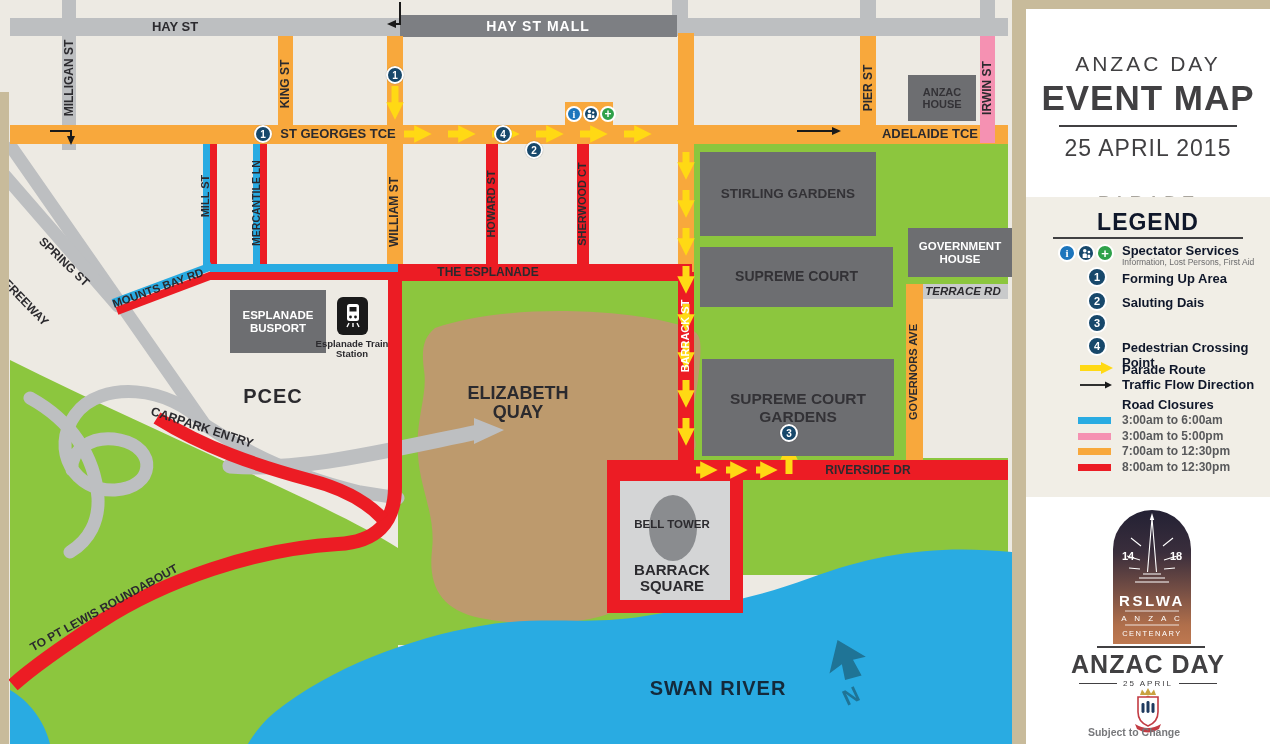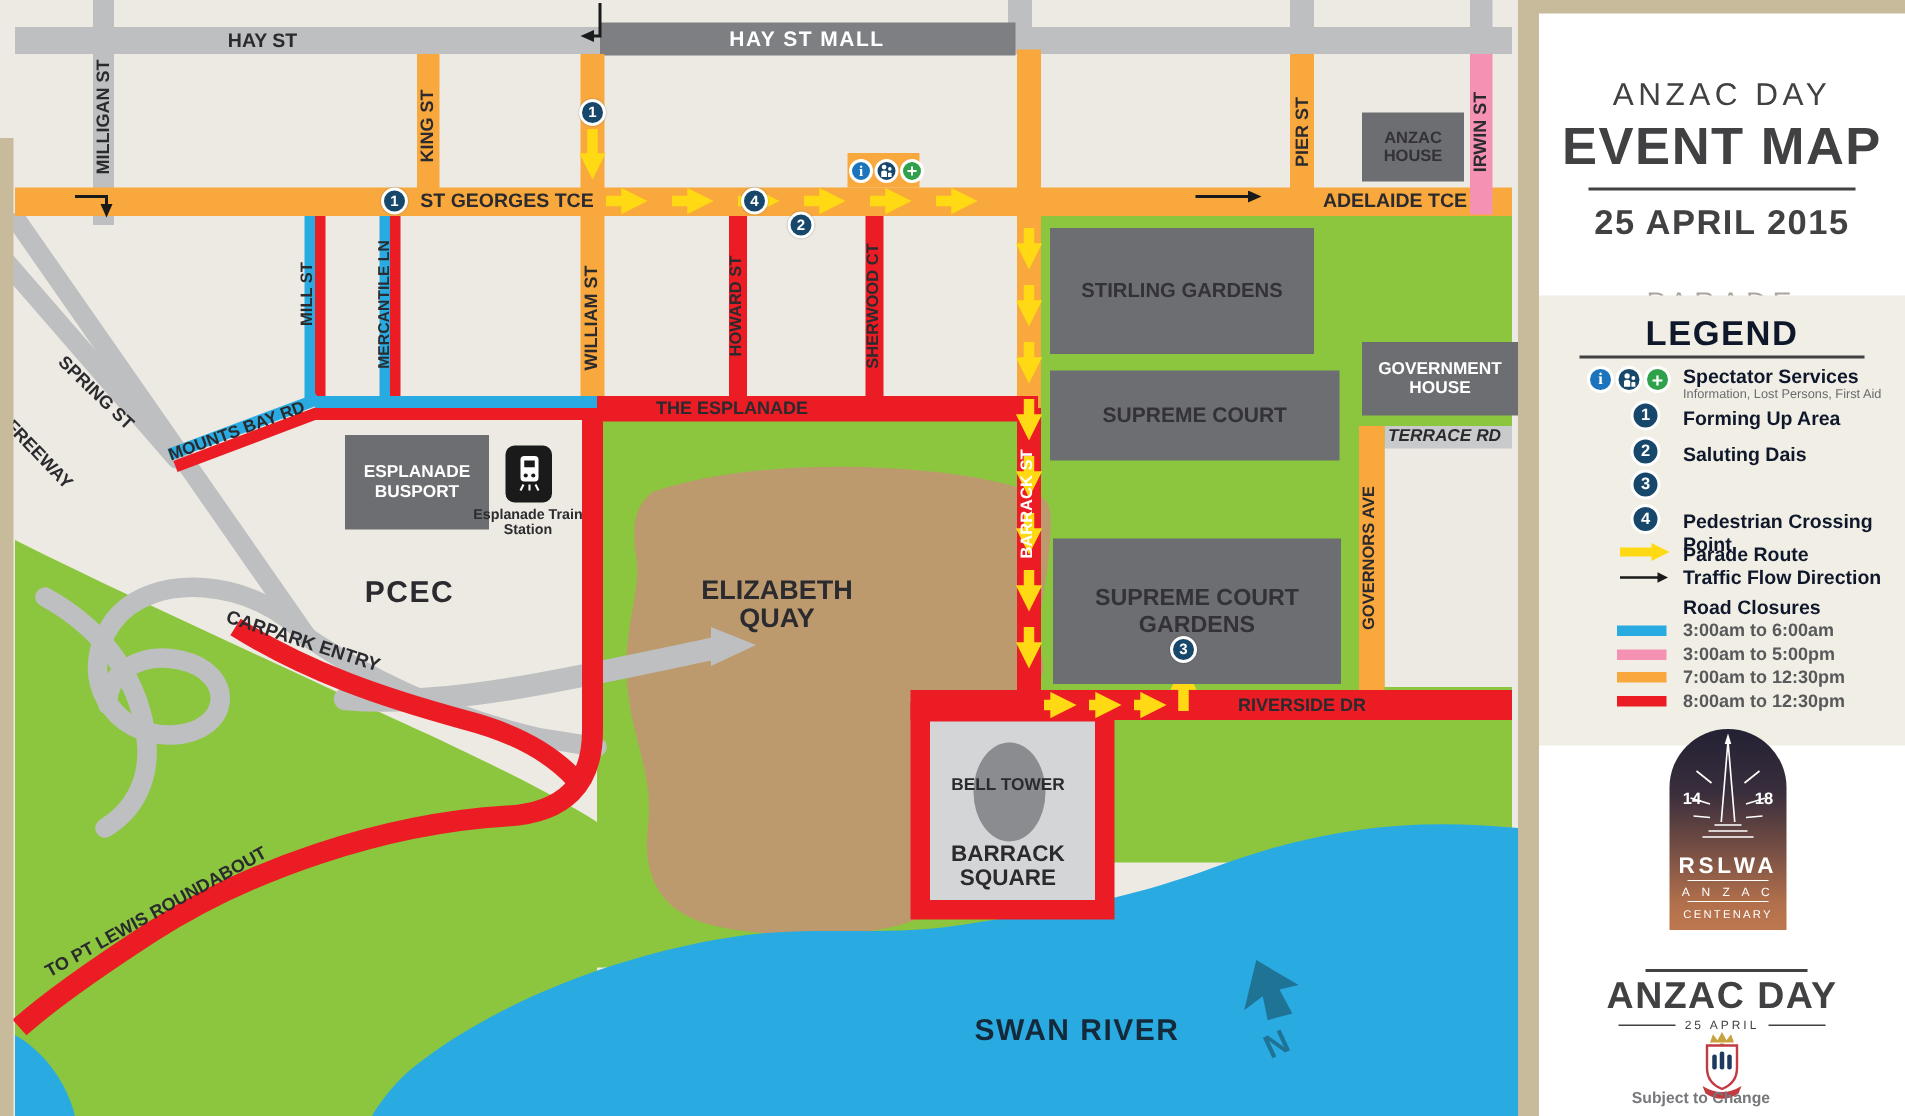--- a/index.html
+++ b/index.html
@@ -17,37 +17,37 @@
           display:flex;align-items:center;justify-content:center;box-shadow:0 0 1px rgba(0,0,0,.4);}
   .svc{border-radius:50%;border:2px solid #fff;box-sizing:border-box;color:#fff;font-weight:bold;
        display:flex;align-items:center;justify-content:center;position:absolute;}
   .tan{position:absolute;background:#C8BB9B;}
   
   #sidebar{position:absolute;left:1026px;top:0;width:244px;height:744px;background:#fff;}
   .sb-center{text-align:center;}
   #sb-title1{margin-top:52px;font-size:21px;letter-spacing:3px;color:#414042;font-weight:normal;}
   #sb-title2{font-size:35px;font-weight:bold;color:#414042;letter-spacing:1px;margin-top:2px;}
   #sb-rule{width:178px;height:2px;background:#414042;margin:7px auto 8px auto;}
-  #sb-date{font-size:23px;color:#414042;font-weight:bold;letter-spacing:1px;}
+  #sb-date{font-size:23px;color:#414042;font-weight:normal;letter-spacing:1px;}
   #sb-parade{margin-top:30px;font-size:19px;color:#A9A59D;letter-spacing:4px;}
   #sb-start{margin-top:6px;font-size:12px;color:#58595B;}
   #sb-city{margin-top:2px;font-size:12px;color:#808184;letter-spacing:2px;}
   #legendpanel{position:absolute;left:0;top:197px;width:244px;height:300px;background:#F1EEE6;}
   #legend-title{position:absolute;left:0;top:12px;width:100%;text-align:center;font-size:23px;
                 font-weight:bold;color:#0f172a;letter-spacing:1px;}
   #legend-underline{position:absolute;left:27px;top:40px;width:190px;height:2px;background:#414042;}
   .leg-label{position:absolute;left:96px;font-size:13px;font-weight:bold;color:#0f172a;}
   .leg-sub{position:absolute;left:96px;font-size:8.5px;color:#6B6B6D;}
   .leg-num{position:absolute;width:20px;height:20px;border-radius:50%;background:#17486B;border:2px solid #fff;
            box-sizing:border-box;color:#fff;font-size:11px;font-weight:bold;display:flex;align-items:center;justify-content:center;}
   .chip{position:absolute;left:52px;width:33px;height:7px;}
   .chip-blue{background:#29ABE2;} .chip-pink{background:#F591B2;}
   .chip-orange{background:#F8A83C;} .chip-red{background:#EC1C24;}
   .leg-time{position:absolute;left:96px;font-size:12px;color:#58595B;font-weight:bold;}
-  #logo-arch{position:absolute;left:87px;top:486px;width:78px;height:134px;border-radius:39px 39px 0 0;
+  #logo-arch{position:absolute;left:87px;top:510px;width:78px;height:134px;border-radius:39px 39px 0 0;
              background:linear-gradient(180deg,#232134 0%,#3A2E3C 32%,#7A5145 62%,#B06F4B 86%,#BE7850 100%);}
   #footer-line{position:absolute;left:71px;top:646px;width:108px;height:2px;background:#414042;}
   #footer-title{position:absolute;left:0;top:650px;width:244px;text-align:center;font-size:25px;
                 font-weight:bold;color:#414042;letter-spacing:1px;}
   #footer-sub{position:absolute;left:0;top:679px;width:244px;display:flex;align-items:center;justify-content:center;
               font-size:8px;color:#414042;letter-spacing:2px;}
   #footer-sub .dash{width:38px;height:1px;background:#414042;margin:0 6px;}
   #footer-note{position:absolute;left:0;top:726px;width:216px;text-align:center;font-size:10.5px;
                color:#77787B;font-weight:bold;}
   #crest{position:absolute;left:102px;top:686px;}

